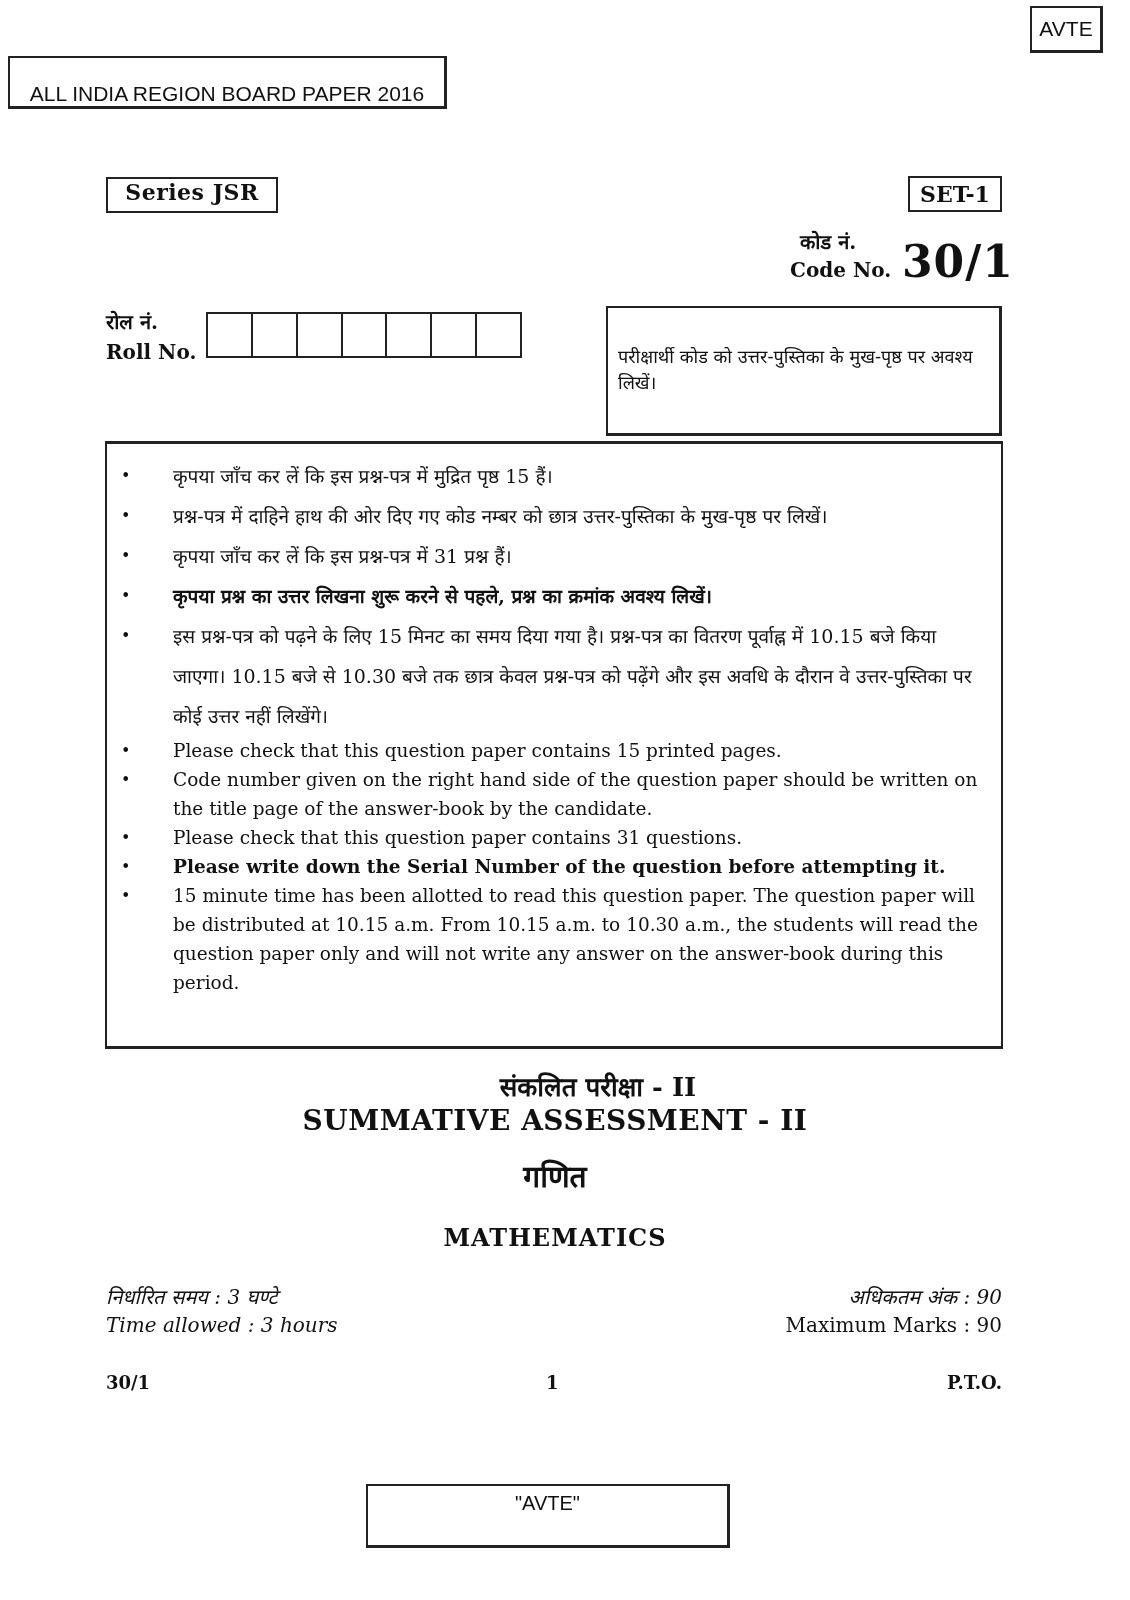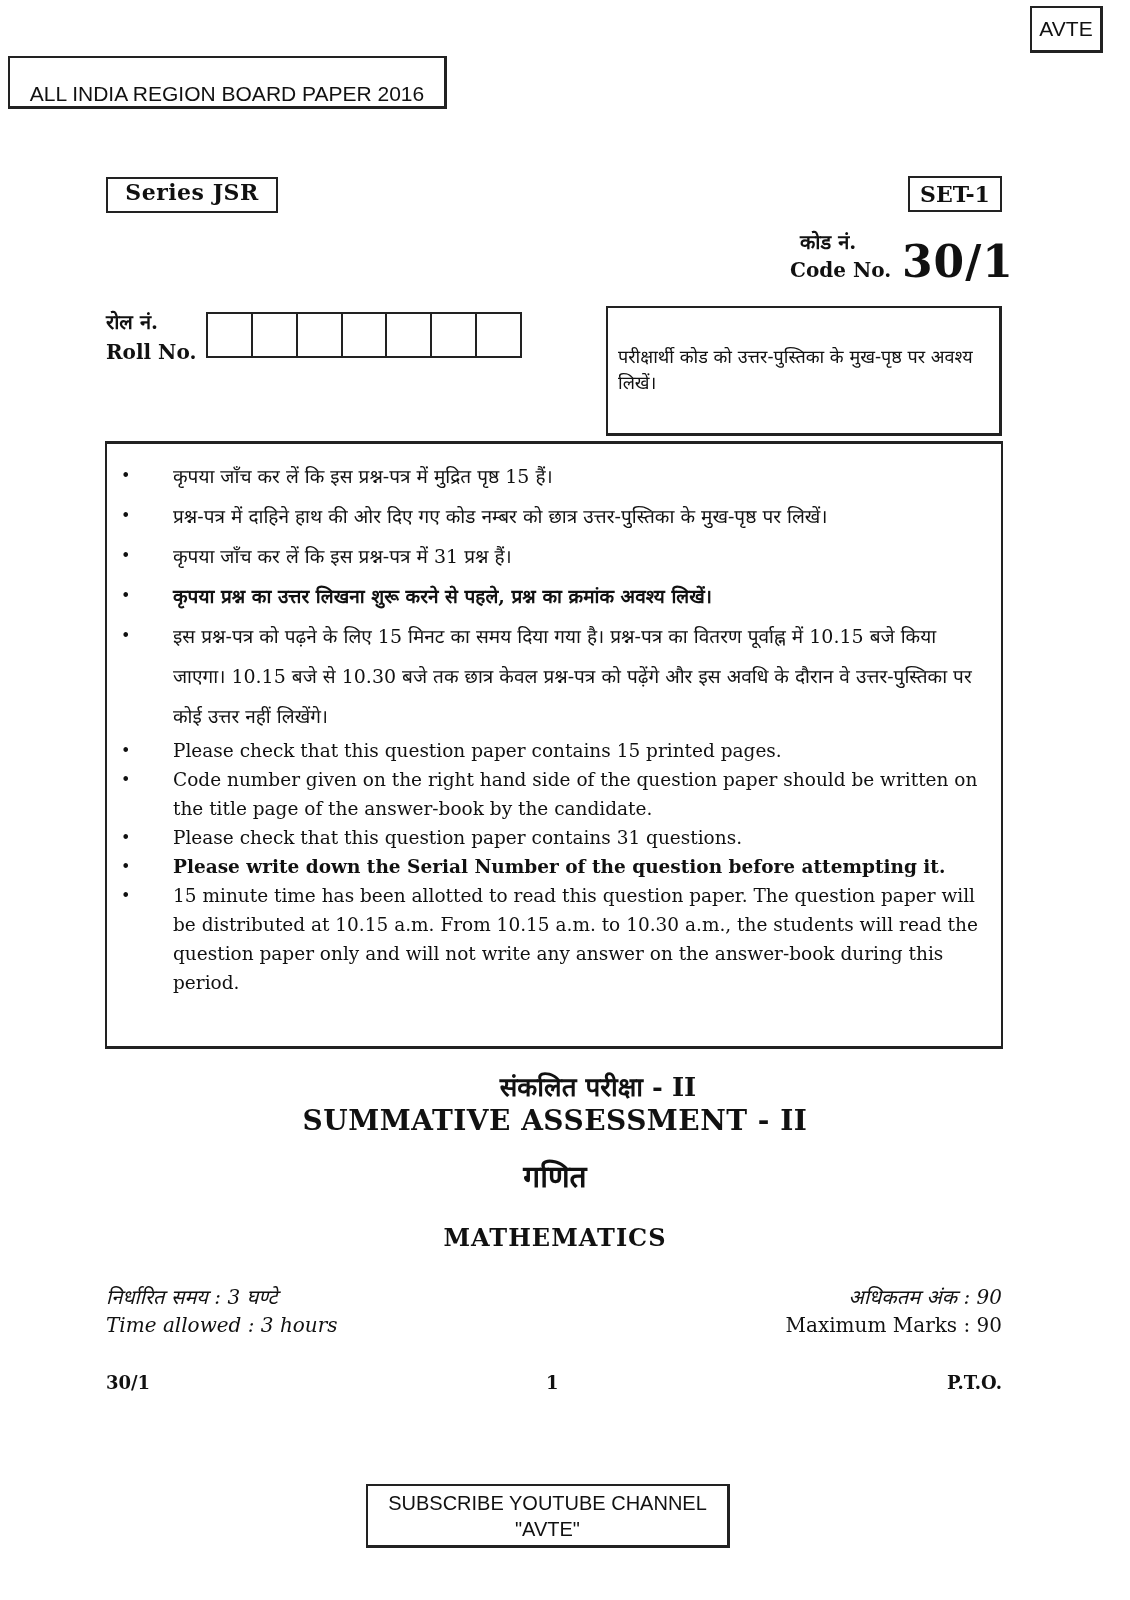--- a/index.html
+++ b/index.html
@@ -147,15 +147,14 @@
 <div id="time-hi" class="abs">निर्धारित समय : 3 घण्टे</div>
 <div id="time-en" class="abs">Time allowed : 3 hours</div>
 <div id="marks-hi" class="abs">अधिकतम अंक : 90</div>
 <div id="marks-en" class="abs">Maximum Marks : 90</div>
 
 <div id="foot-code" class="abs">30/1</div>
 <div id="foot-page" class="abs">1</div>
 <div id="foot-pto" class="abs">P.T.O.</div>
 
 <div id="subscribe-box" class="abs sans">
-  <div>SUBSCRIBE YOUTUBE CHANNEL</div>
   <div>"AVTE"</div>
 </div>
 
 </body></html>

